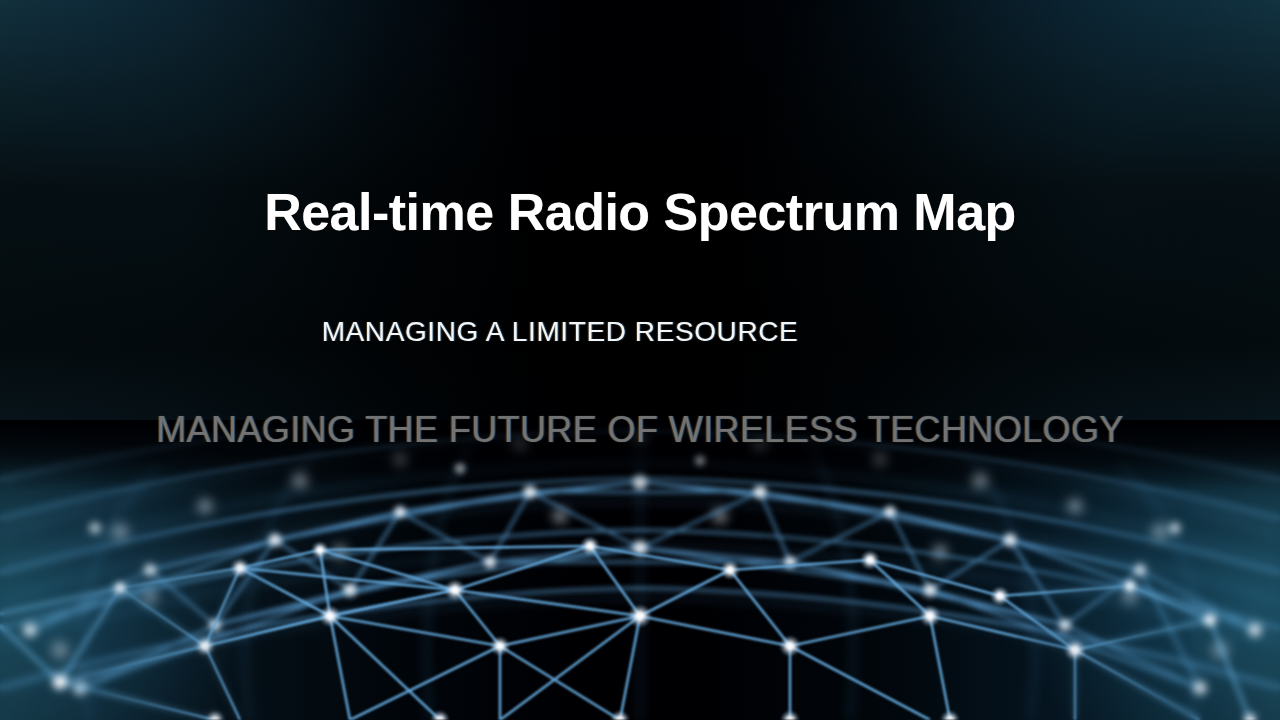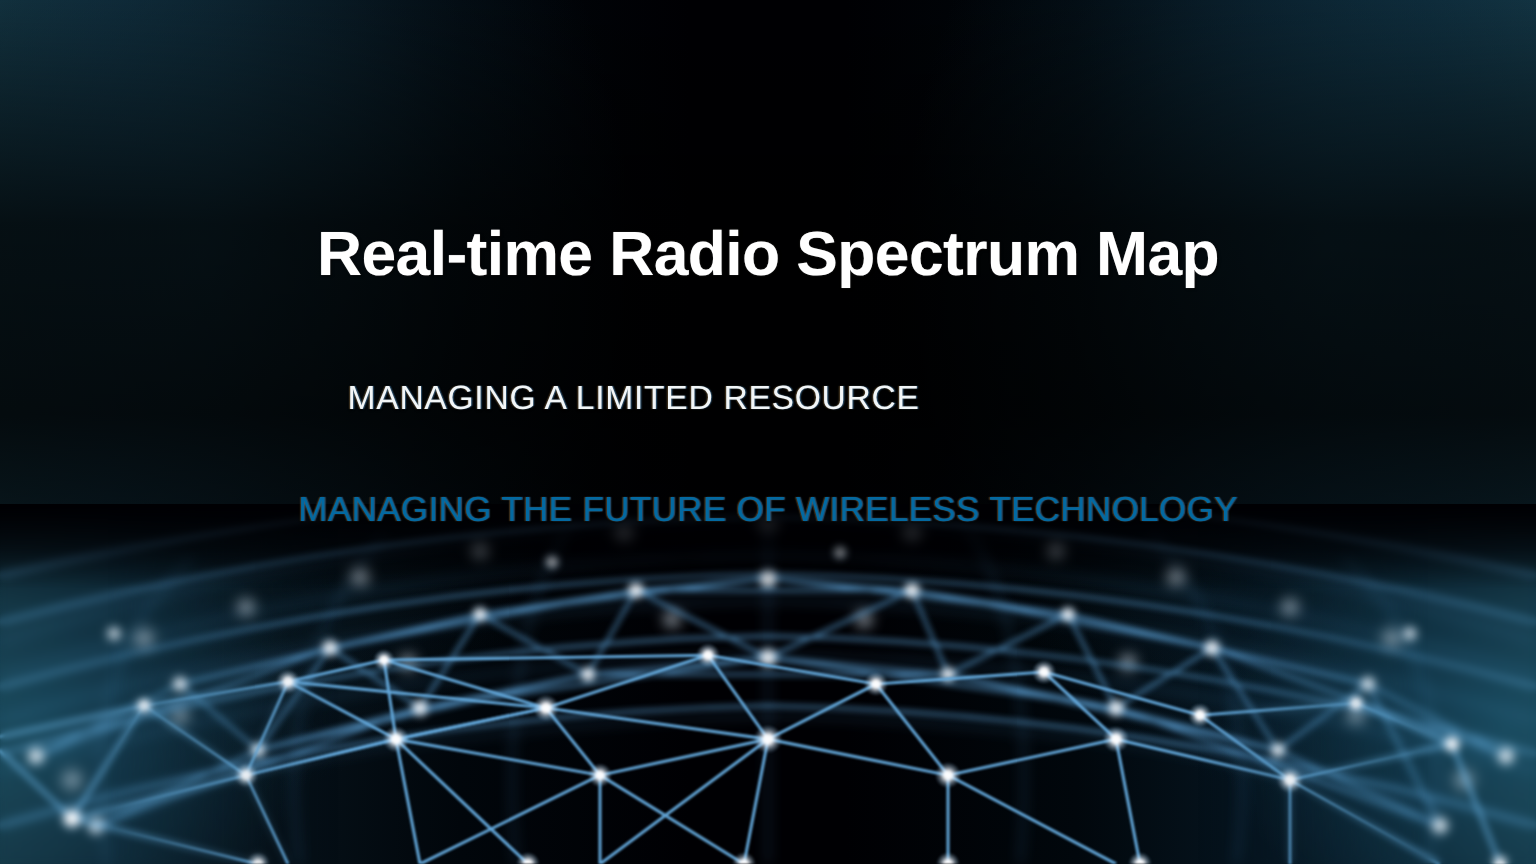--- a/index.html
+++ b/index.html
@@ -137,29 +137,30 @@
     position: absolute;
     left: 0;
     top: 316px;
     width: 1056px;
     font-size: 28px;
     font-weight: normal;
     color: #f2f6f8;
     letter-spacing: 0.6px;
     text-shadow: 1px 0 1px rgba(80,140,190,0.55), -1px 0 1px rgba(190,150,90,0.35), 0 1px 2px rgba(0,0,0,0.9);
     white-space: nowrap;
+    padding-left: 32px;
   }
   .tagline {
     position: absolute;
     left: 0;
     top: 409px;
     width: 1280px;
-    font-size: 29px;
+    font-size: 36px;
     font-weight: normal;
-    color: #0369a1;
+    color: #737373;
     letter-spacing: 0.4px;
     text-shadow: 1px 0 1px rgba(80,140,190,0.55), -1px 0 1px rgba(190,150,90,0.35), 0 1px 2px rgba(0,0,0,0.9);
     white-space: nowrap;
   }
 </style>
 </head>
 <body>
 
 <div id="slide">
 

